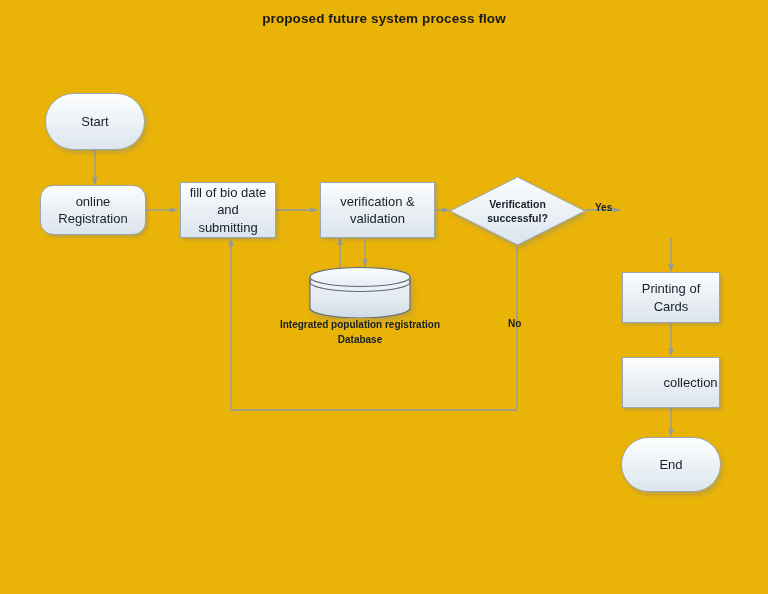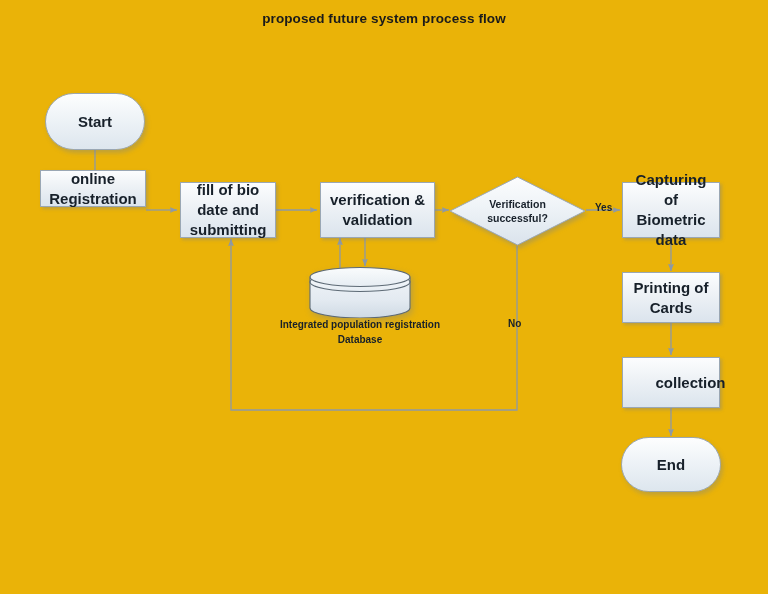--- a/index.html
+++ b/index.html
@@ -30,22 +30,22 @@
   }
 
   
   .node {
     position: absolute;
     box-sizing: border-box;
     display: flex;
     align-items: center;
     justify-content: center;
     text-align: center;
-    font-size: 15px;
-    font-weight: bold;
+    font-size: 13px;
+    font-weight: normal;
     color: #17202a;
     line-height: 1.32;
     padding: 2px 5px;
   }
   .proc {
     border: 1px solid #9aa7b4;
     background: linear-gradient(to bottom, #fcfdfe 0%, #eef2f6 42%, #dbe4ed 100%);
     box-shadow: 2px 2px 3px rgba(120,130,140,0.38);
   }
   .term {
@@ -144,21 +144,21 @@
     </g>
   </svg>
 
   <div class="edge-label" style="left:595px; top:202px;">Yes</div>
   <div class="edge-label" style="left:508px; top:318px;">No</div>
 
   <div class="node term" style="left:45px; top:93px; width:100px; height:57px;">
     <span>Start</span>
   </div>
 
-  <div class="node proc" style="left:40px; top:170px; width:106px; height:37px;">
+  <div class="node proc" style="left:40px; top:185px; width:106px; height:50px;border-radius:13px;">
     <span>online Registration</span>
   </div>
 
   <div class="node proc" style="left:180px; top:182px; width:96px; height:56px;">
     <span>
       <span>fill of bio date and</span><br>
       <span>submitting</span>
     </span>
   </div>
 
@@ -203,26 +203,20 @@
       <ellipse cx="52" cy="16" rx="50" ry="9.5" fill="url(#topgrad)" stroke="#5d6a75" stroke-width="1.1"></ellipse>
       <ellipse cx="52" cy="11" rx="50" ry="9.5" fill="url(#topgrad)" stroke="#5d6a75" stroke-width="1.1"></ellipse>
     </svg>
   </div>
 
   <div class="db-caption" style="left:270px; top:318px; width:180px;">
     <span>Integrated population registration</span><br>
     <span>Database</span>
   </div>
 
-  <div class="node proc" style="left:622px; top:182px; width:98px; height:56px;">
-    <span>
-      <span>Capturing of</span><br>
-      <span>Biometric data</span>
-    </span>
-  </div>
 
   <div class="node proc" style="left:622px; top:272px; width:98px; height:51px;">
     <span>Printing of Cards</span>
   </div>
 
   <div class="node proc" style="left:622px; top:357px; width:98px; height:51px;padding-left:44px;">
     <span>collection</span>
   </div>
 
   <div class="node term" style="left:621px; top:437px; width:100px; height:55px;">

